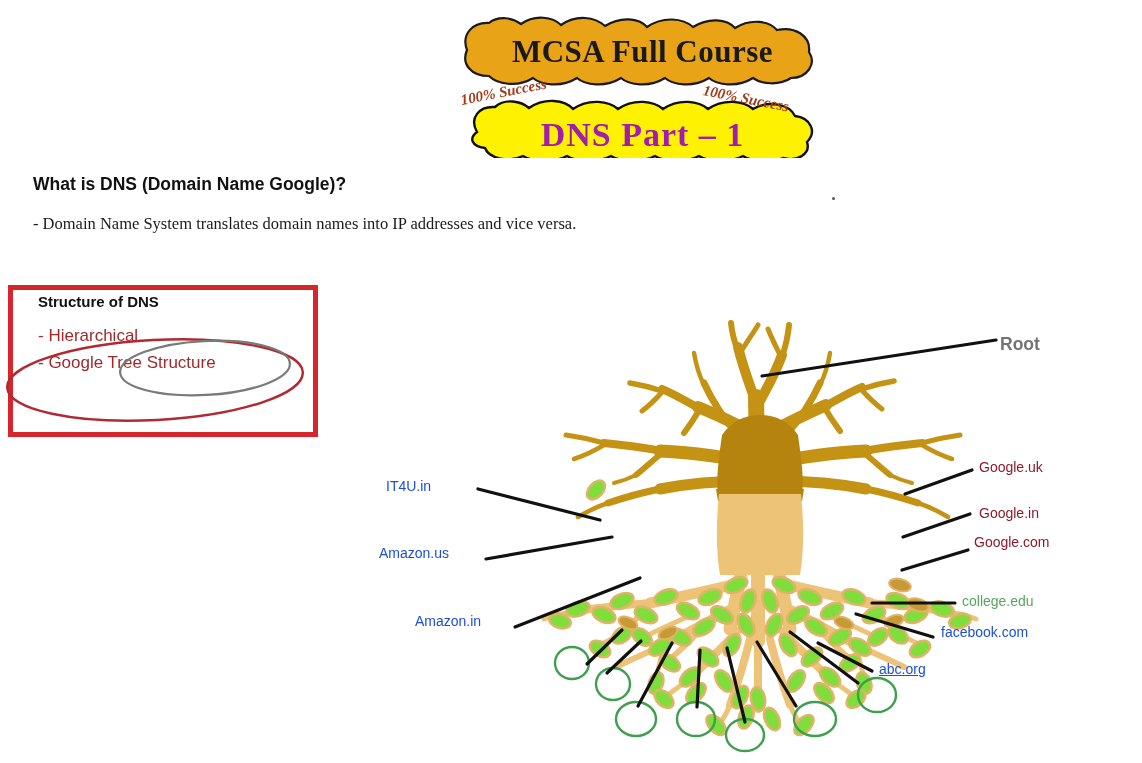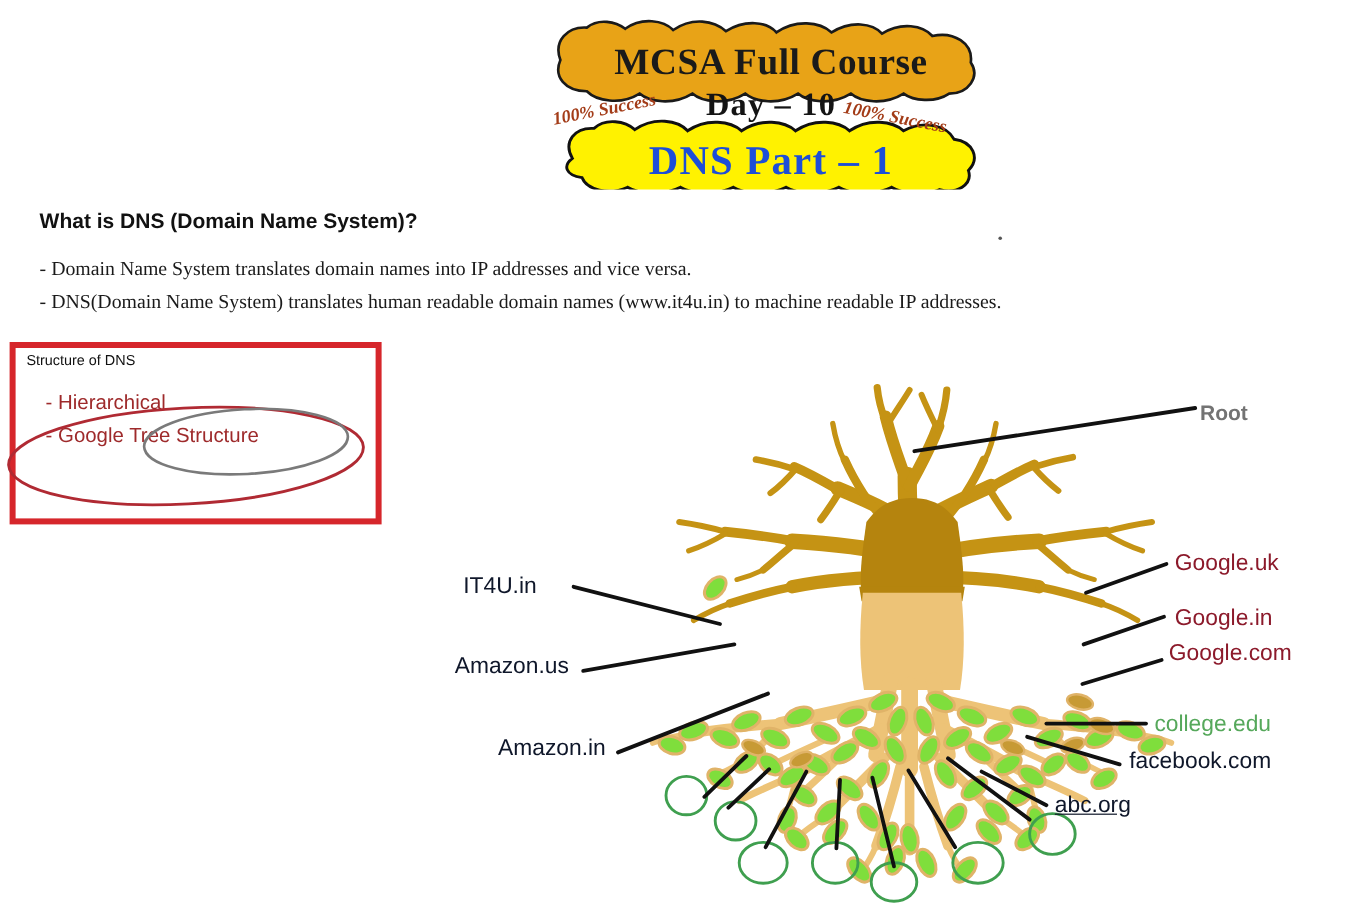--- a/index.html
+++ b/index.html
@@ -82,21 +82,21 @@
   }
   .badge-text-bottom {
     position: absolute;
     left: 0;
     top: 108px;
     width: 375px;
     text-align: center;
     font-family: "Liberation Serif", serif;
     font-weight: bold;
     font-size: 34px;
-    color: #1d4ed8;
+    color: #a21caf;
     letter-spacing: 1px;
     white-space: nowrap;
   }
 
   
   .heading {
     position: absolute;
     left: 33px;
     top: 174px;
     font-size: 17.5px;
@@ -130,24 +130,24 @@
     left: 8px;
     top: 285px;
     width: 310px;
     height: 152px;
     border: 5px solid #d6262b;
     background: transparent;
     box-sizing: border-box;
   }
   .struct-title {
     position: absolute;
-    left: 22px;
+    left: 38px;
     top: 293px;
-    font-size: 12px;
-    font-weight: normal;
+    font-size: 15px;
+    font-weight: bold;
     color: #111111;
     white-space: nowrap;
   }
   .struct-item {
     position: absolute;
     left: 38px;
     font-size: 17px;
     color: #9e2a2b;
     white-space: nowrap;
   }
@@ -168,29 +168,29 @@
     left: 500px;
     top: 285px;
     width: 520px;
     height: 478px;
   }
   .tree-svg { position: absolute; left: 0; top: 0; }
 
   
   .lbl {
     position: absolute;
-    font-size: 19px;
+    font-size: 14px;
     white-space: nowrap;
   }
   .lbl-root {
     font-weight: bold;
     color: #737373;
     font-size: 17.5px;
   }
-  .c-tan   { color: #0f172a; }
+  .c-tan   { color: #1d4ed8; }
   .c-maroon{ color: #8c1a2b; }
   .c-green { color: #56a85b; }
 
   .lbl-it4u      { left: 386px; top: 478px; }
   .lbl-amazonus  { left: 379px; top: 545px; }
   .lbl-amazonin  { left: 415px; top: 613px; }
   .lbl-root      { left: 1000px; top: 334px; }
   .lbl-googleuk  { left: 979px; top: 459px; }
   .lbl-googlein  { left: 979px; top: 505px; }
   .lbl-googlecom { left: 974px; top: 534px; }
@@ -254,29 +254,27 @@
                  C228,156 208,153 200,148
                  C184,156 164,153 156,148
                  C140,156 120,153 112,148
                  C96,156 76,153 68,148
                  C52,155 34,150 30,140
                  C16,138 14,130 22,124 Z" fill="#FFF200" stroke="#111111" stroke-width="2.4"></path>
       </g>
     </svg>
 
     <div class="badge-text-top">MCSA Full Course</div>
-    <div class="day-text">Day – 10</div>
     <div class="succ succ-left">100% Success</div>
     <div class="succ succ-right">100% Success</div>
     <div class="badge-text-bottom">DNS Part – 1</div>
   </div>
 
-  <div class="heading">What is DNS (Domain Name System)?</div>
+  <div class="heading">What is DNS (Domain Name Google)?</div>
   <div class="para-line para-1">- Domain Name System translates domain names into IP addresses and vice versa.</div>
-  <div class="para-line para-2">- DNS(Domain Name System) translates human readable domain names (www.it4u.in) to machine readable IP addresses.</div>
   <div class="stray-dot"></div>
 
   <div class="struct-box"></div>
   <div class="struct-title">Structure of DNS</div>
   <div class="struct-item struct-item-1">- Hierarchical</div>
   <div class="struct-item struct-item-2">- Google Tree Structure</div>
 
   <svg class="ellipse-layer" width="330" height="165" viewBox="0 0 330 165">
     <ellipse cx="155" cy="100" rx="148" ry="40" fill="none" stroke="#b02a33" stroke-width="2.4" transform="rotate(-3 155 100)"></ellipse>
     <ellipse cx="205" cy="88" rx="85" ry="27" fill="none" stroke="#7a7a7a" stroke-width="2.2" transform="rotate(-3 205 88)"></ellipse>

